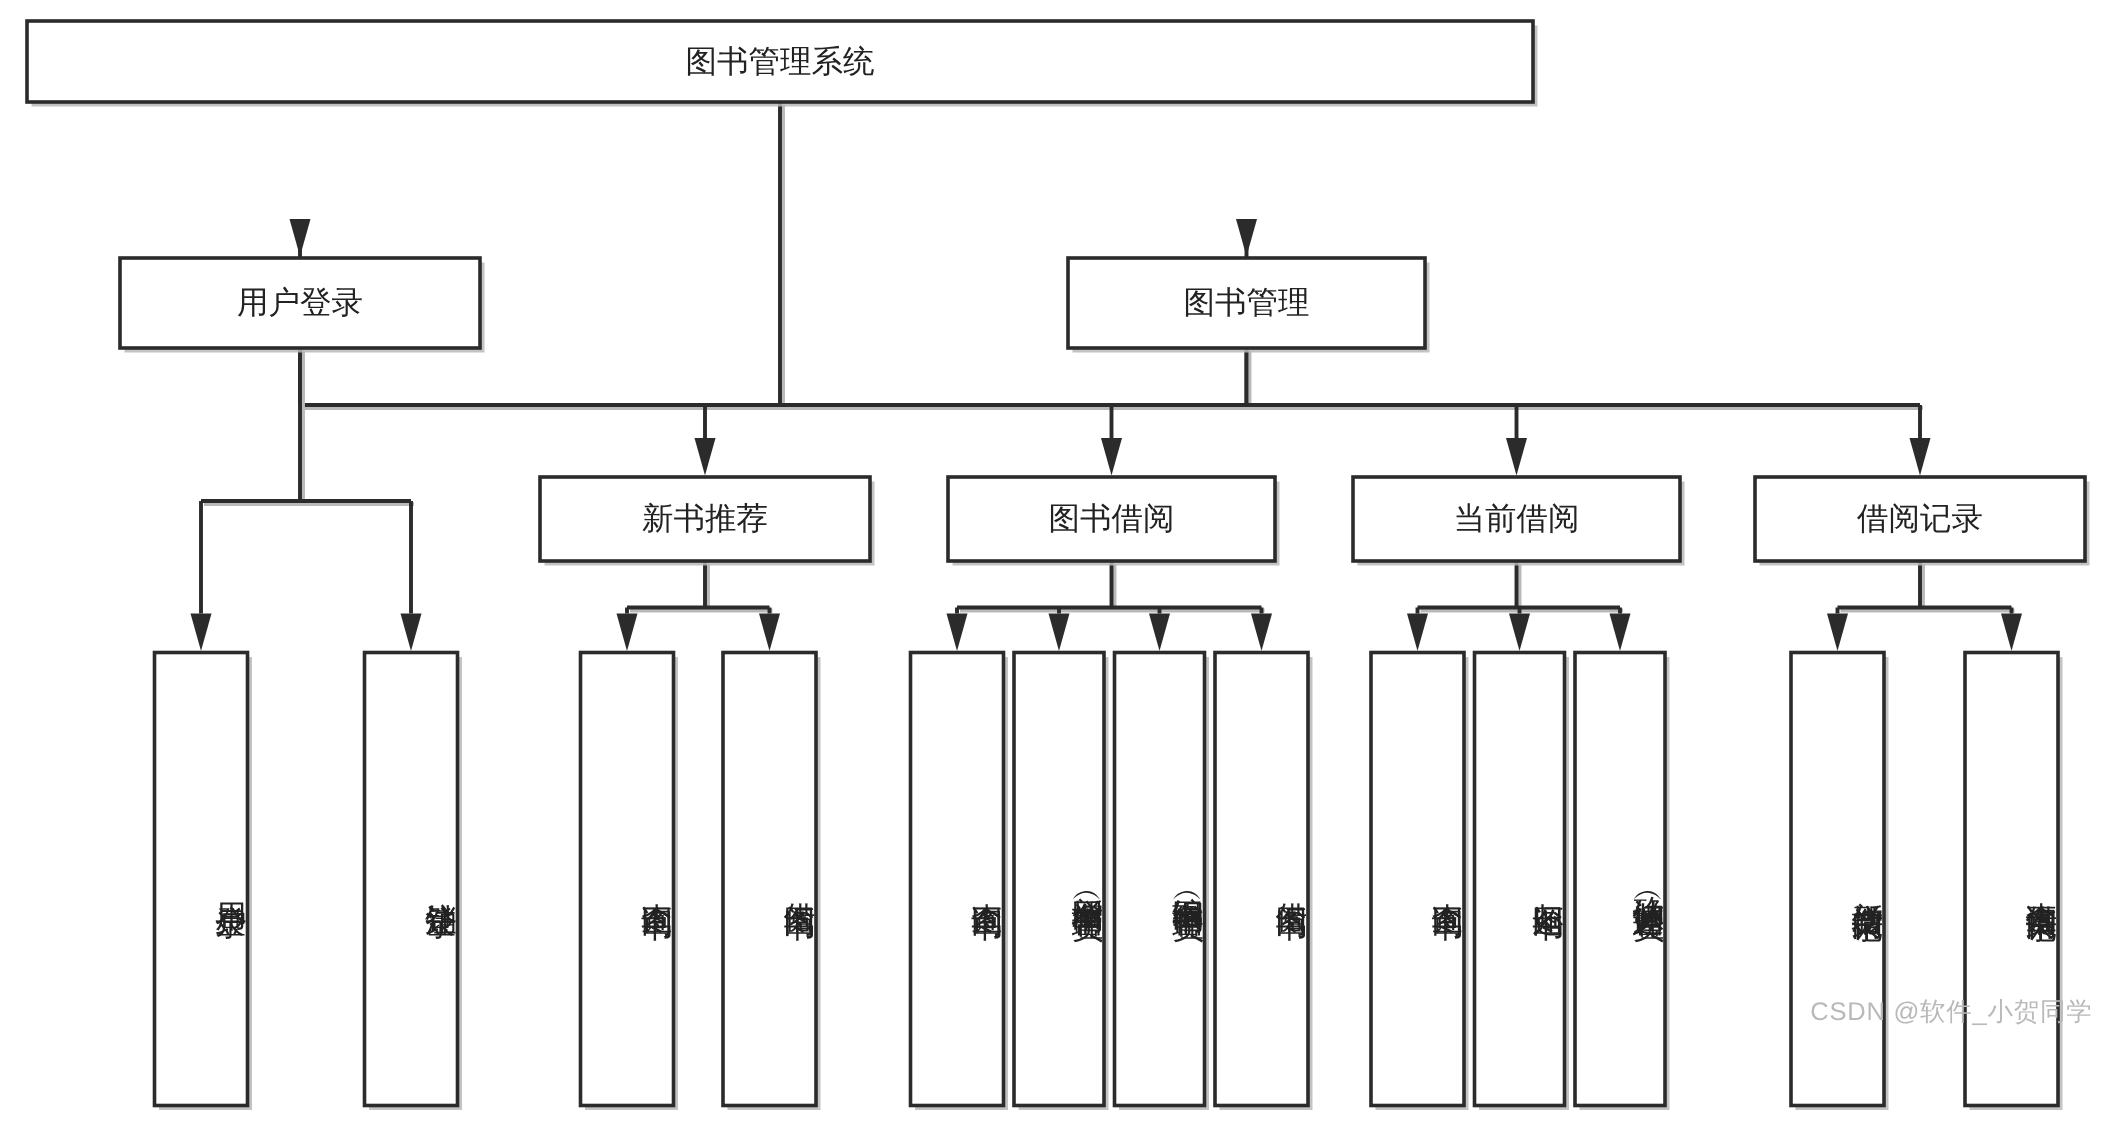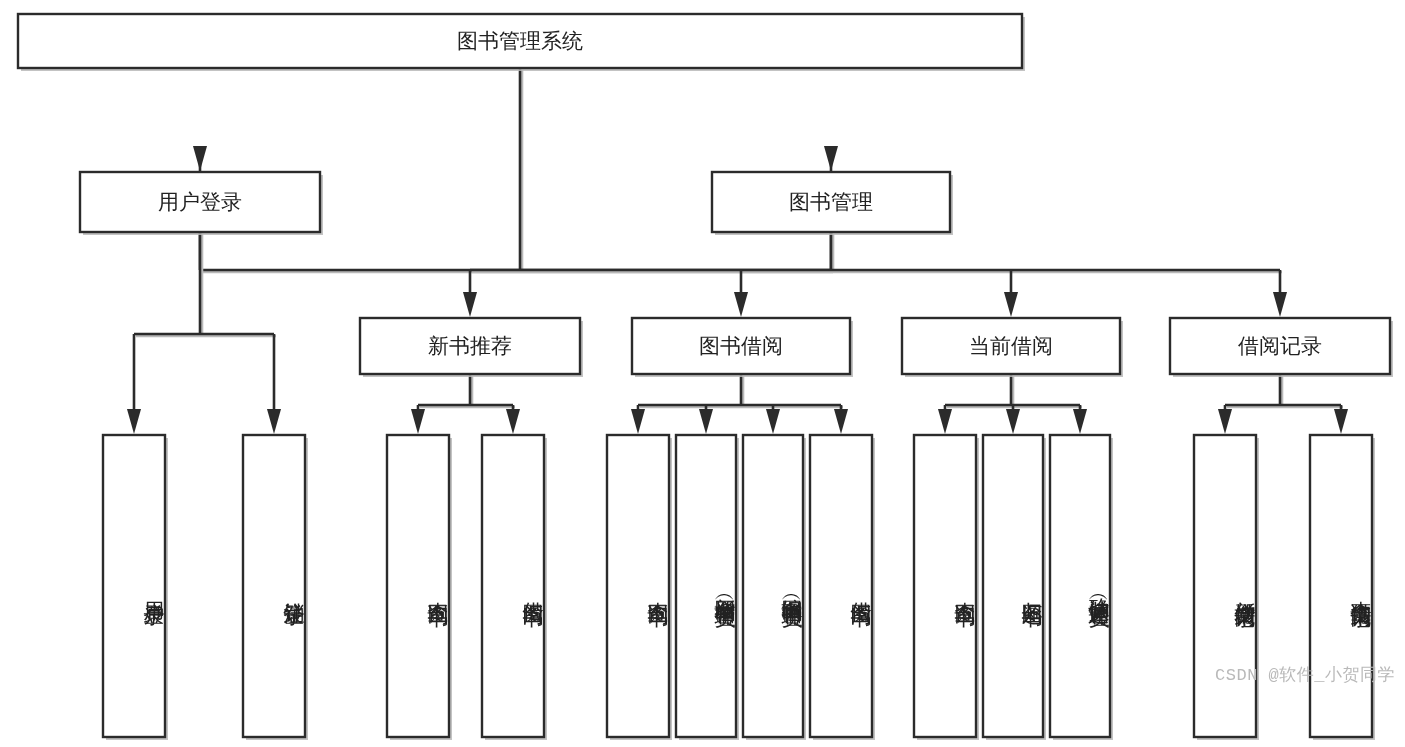--- a/index.html
+++ b/index.html
@@ -75,21 +75,21 @@
     align-items: flex-start;
     justify-content: center;
     text-align: left;
     pointer-events: none;
     user-select: none;
   }
   .watermark {
     position: absolute;
     right: 10px;
     bottom: 6px;
-    font-family: Liberation Mono, monospace;
+    font-family: Liberation Sans, sans-serif;
     font-size: 17px;
     color: #b9b9b9;
     letter-spacing: 0.5px;
     white-space: nowrap;
   }
 </style>
 </head>
 <body>
 
 <div id="diagram-root">

